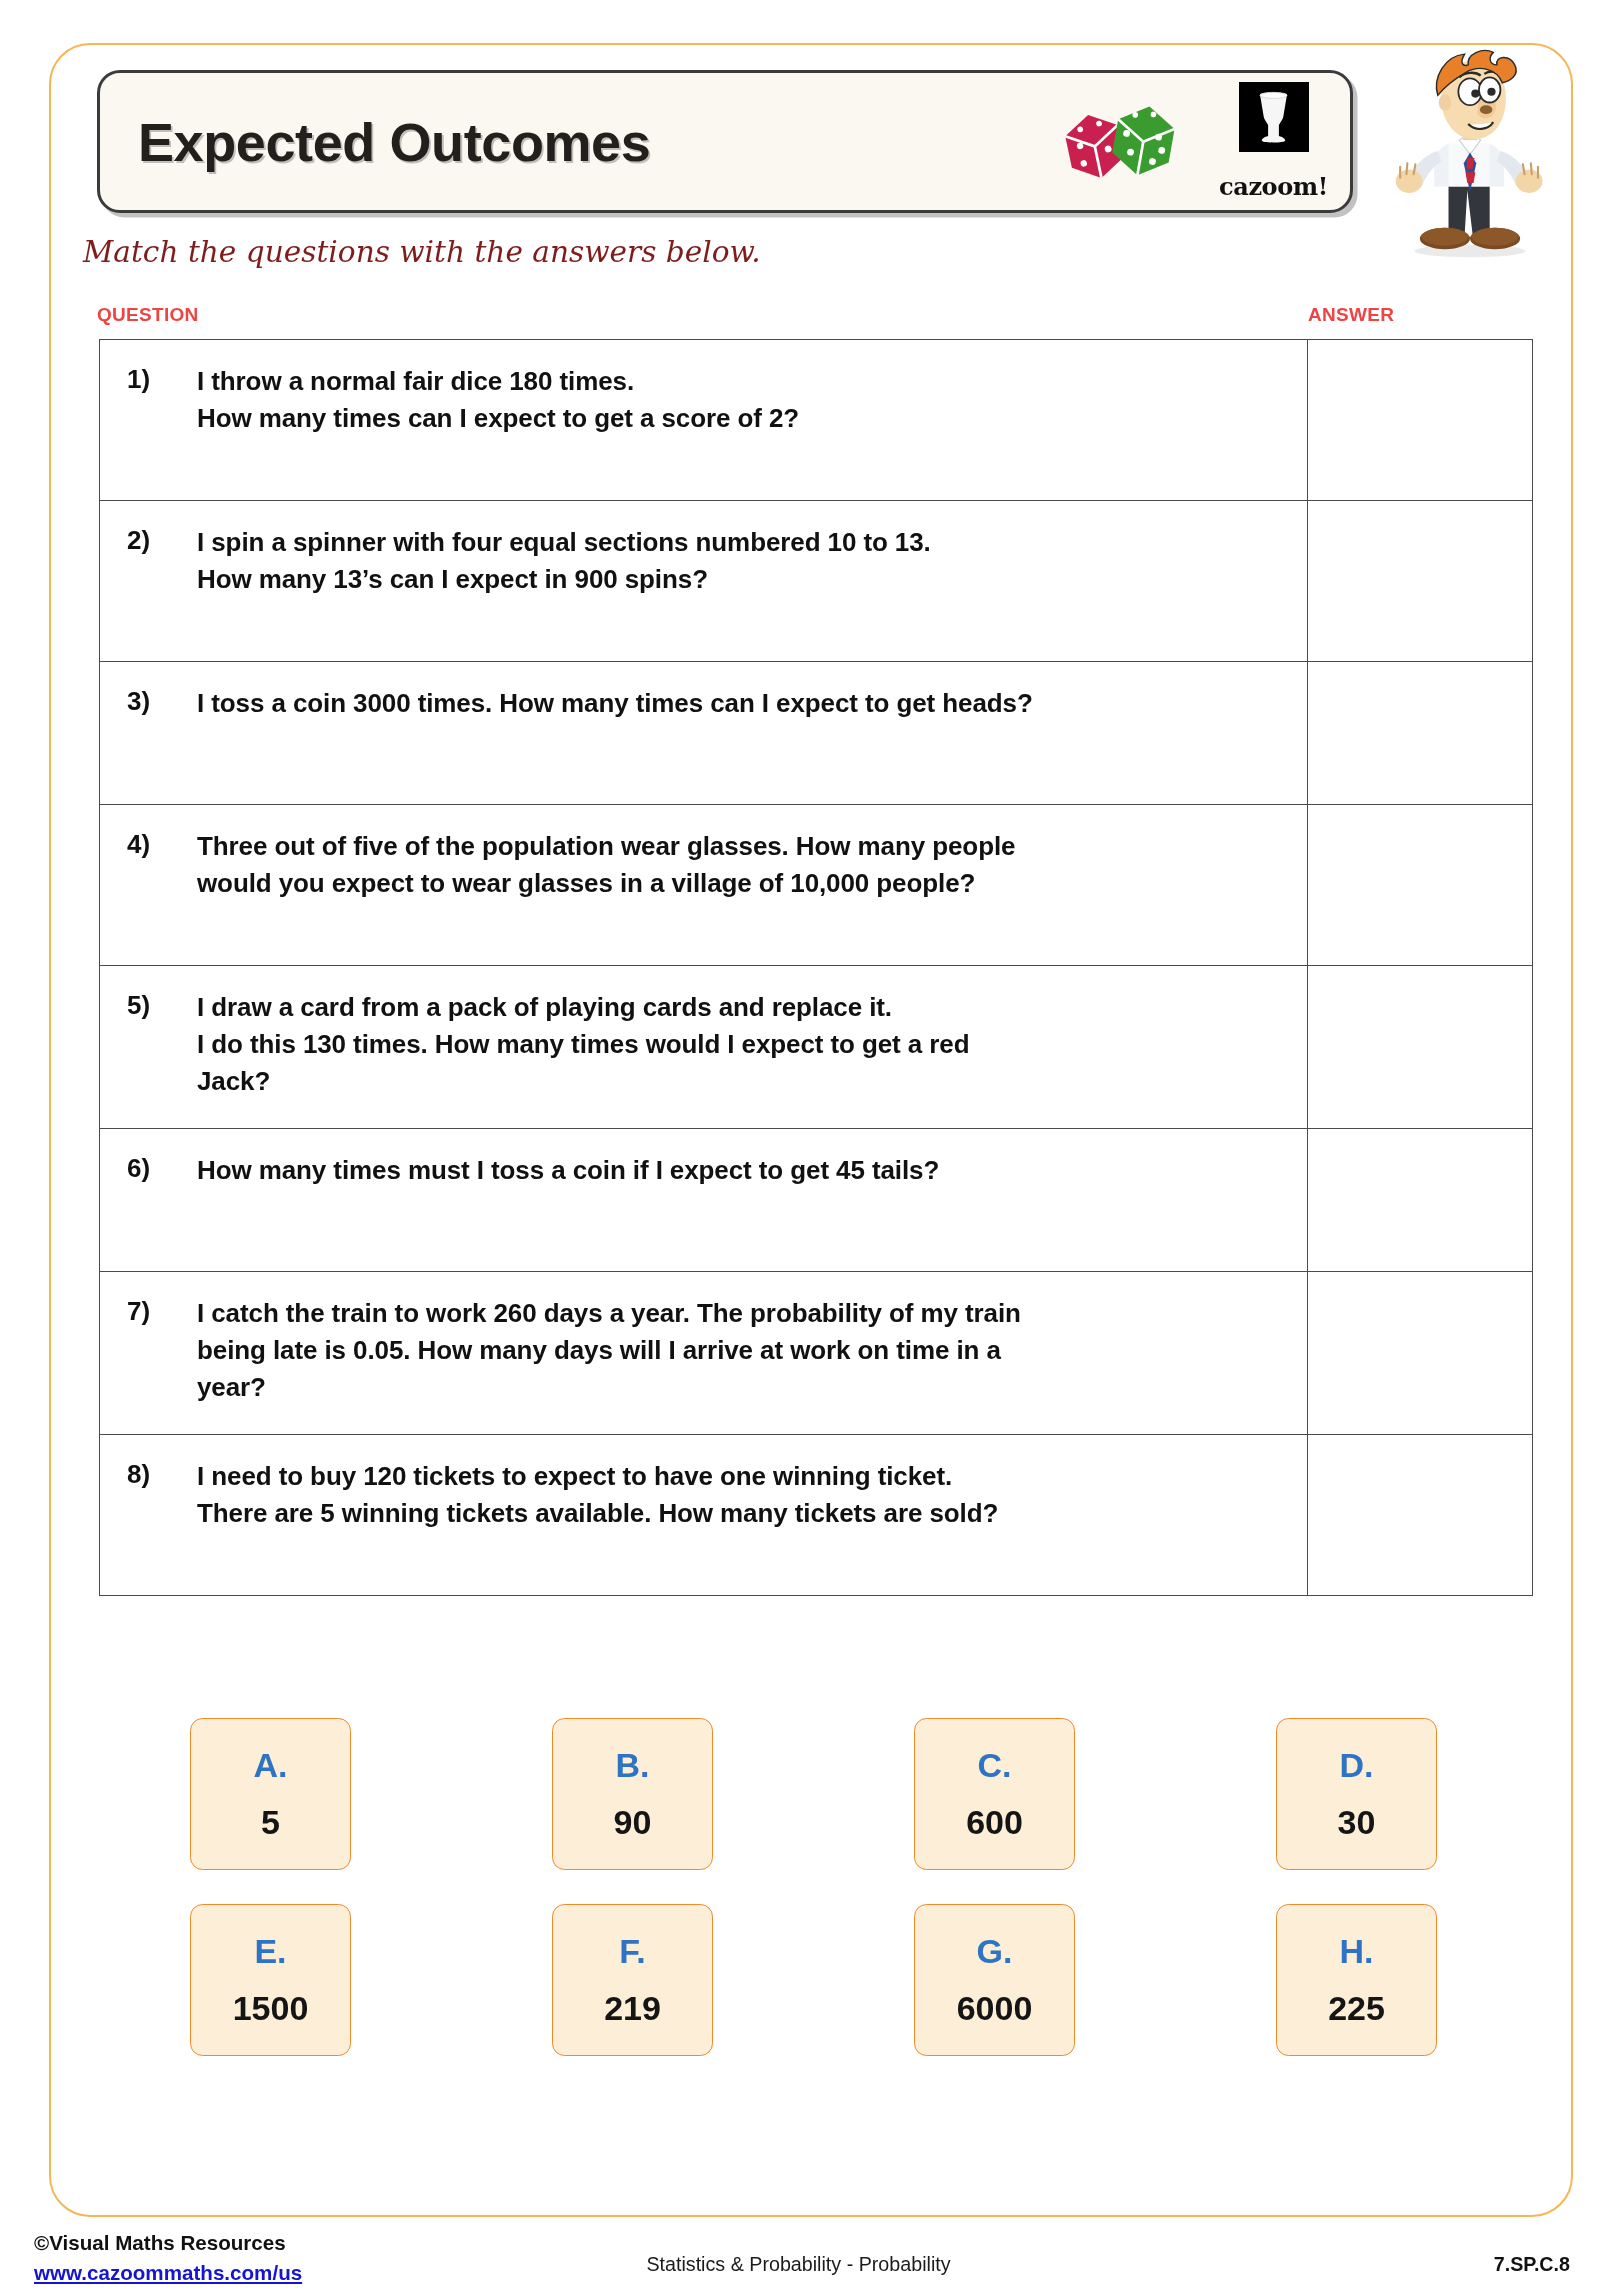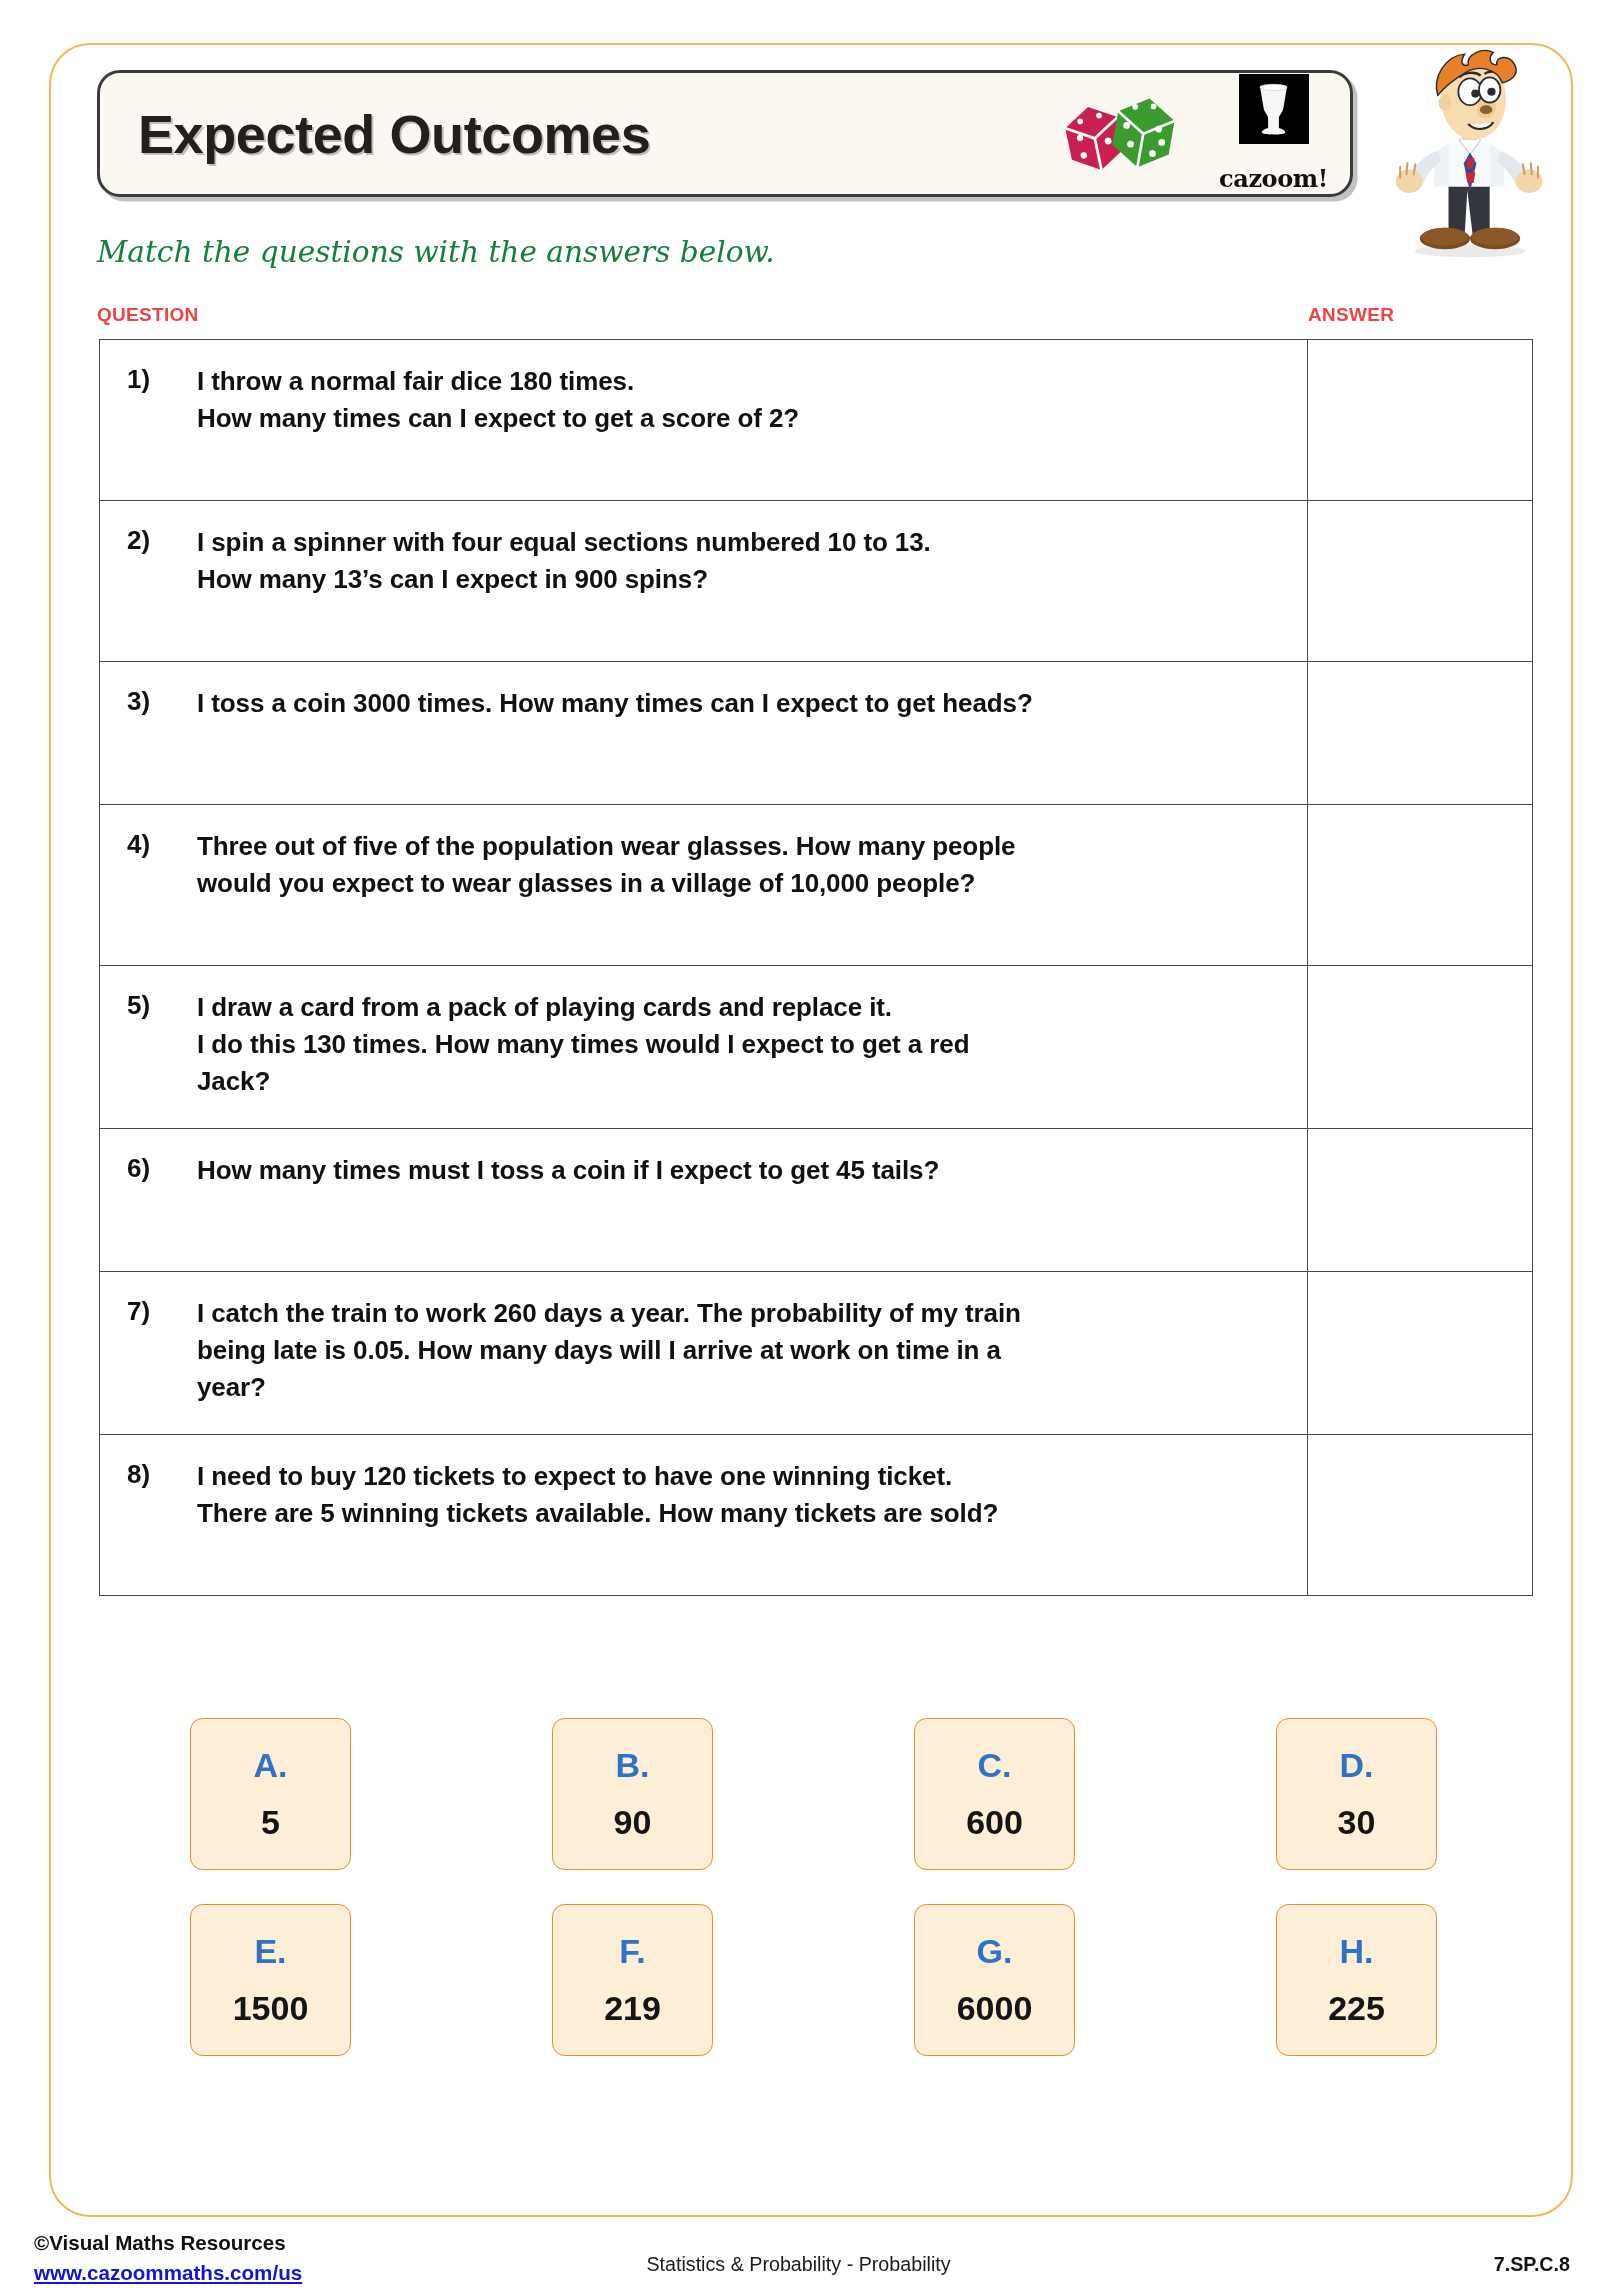--- a/index.html
+++ b/index.html
@@ -30,21 +30,21 @@
     border-radius: 41px;
     pointer-events: none;
   }
 
   
   .header {
     position: absolute;
     left: 97px;
     top: 70px;
     width: 1256px;
-    height: 127px;
+    height: 143px;
     background: #faf8f0;
     border: 3.6px solid #3b3b3b;
     border-radius: 23px;
     box-shadow: 4.5px 4.5px 0 rgba(80,80,80,0.35);
     display: flex;
     align-items: center;
     justify-content: space-between;
     padding: 0 23px 0 38px;
   }
 
@@ -93,26 +93,26 @@
     position: absolute;
     left: 1382px;
     top: 47px;
     width: 176px;
     height: 213px;
   }
 
   
   .instruction {
     position: absolute;
-    left: 97px;
+    left: 83px;
     top: 235px;
     font-family: "DejaVu Serif", serif;
     font-style: italic;
     font-size: 29.6px;
-    color: #15803d;
+    color: #7f1d1d;
   }
 
   
   .col-heads {
     position: absolute;
     left: 97px;
     top: 304px;
     width: 1436px;
     display: flex;
   }

